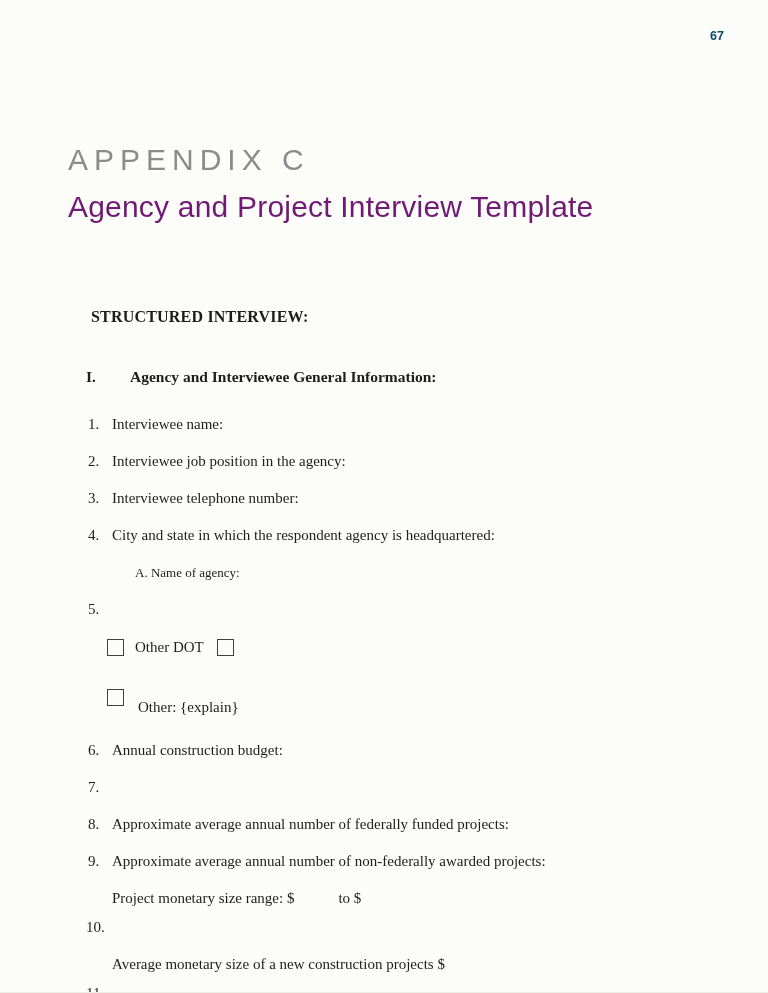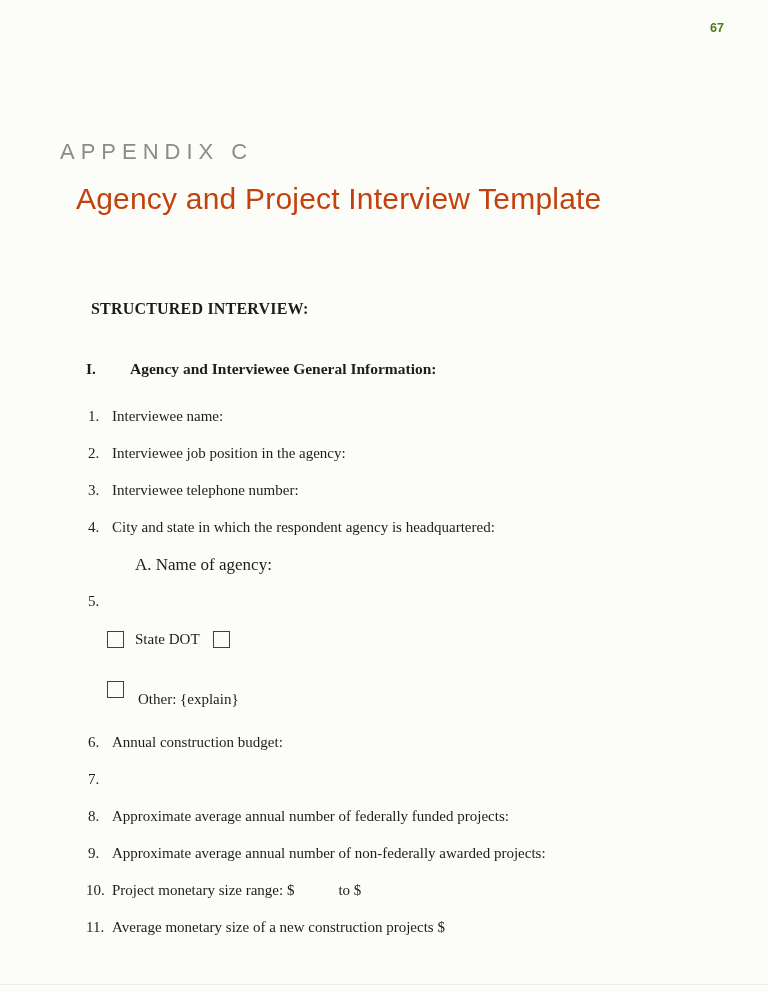--- a/index.html
+++ b/index.html
@@ -18,40 +18,40 @@
     box-sizing: border-box;
     padding: 0 60px;
   }
   .page-number {
     position: absolute;
     top: 21px;
     right: 44px;
     font-family: "Liberation Sans", sans-serif;
     font-weight: bold;
     font-size: 12.5px;
-    color: #4d7c0f;
+    color: #0c4a6e;
     text-align: right;
   }
   .kicker {
-    margin: 0;
+    margin: 8px;
     padding-top: 140px;
     font-family: "Liberation Sans", sans-serif;
-    font-size: 22px;
+    font-size: 30px;
     font-weight: 400;
     letter-spacing: 6px;
     color: #8b8b8b;
     line-height: 24px;
   }
   .title {
-    margin: 16px;
+    margin: 8px;
     margin-top: 17px;
     font-family: "Liberation Sans", sans-serif;
     font-size: 30px;
     font-weight: 500;
-    color: #c2410c;
+    color: #701a75;
     line-height: 36px;
     letter-spacing: 0.2px;
   }
   .interview-heading {
     margin-top: 83px;
     font-weight: bold;
     font-size: 16px;
     line-height: 18px;
     color: #1c1c1c;
     letter-spacing: 0.2px;
@@ -71,23 +71,23 @@
     display: flex;
     font-size: 15px;
     line-height: 17px;
     margin-bottom: 20px;
   }
   .item .num {
     box-sizing: border-box;
     padding-left: 28px;
     min-width: 52px;
   }
-  .item.two-digit .num { padding-left: 26px; }
+  .item.two-digit .num { padding-left: 26px; margin-top: 29px; }
   .sub-item {
-    font-size: 17px;
+    font-size: 13px;
     line-height: 17px;
     margin-left: 75px;
     margin-bottom: 20px;
   }
   .cb-row {
     margin-left: 47px;
     display: flex;
     align-items: center;
     font-size: 15px;
     line-height: 18px;
@@ -156,21 +156,21 @@
     </div>
 
     <div class="sub-item">A. Name of agency:</div>
 
     <div class="item">
       <span class="num">5.</span>
     </div>
 
     <div class="cb-row cb-row-1">
       <span class="checkbox"></span>
-      <span class="cb-label">State DOT</span>
+      <span class="cb-label">Other DOT</span>
       <span class="checkbox"></span>
     </div>
 
     <div class="cb-row cb-row-2">
       <span class="checkbox"></span>
       <span class="cb-label">Other: {explain}</span>
     </div>
 
     <div class="item">
       <span class="num">6.</span>

